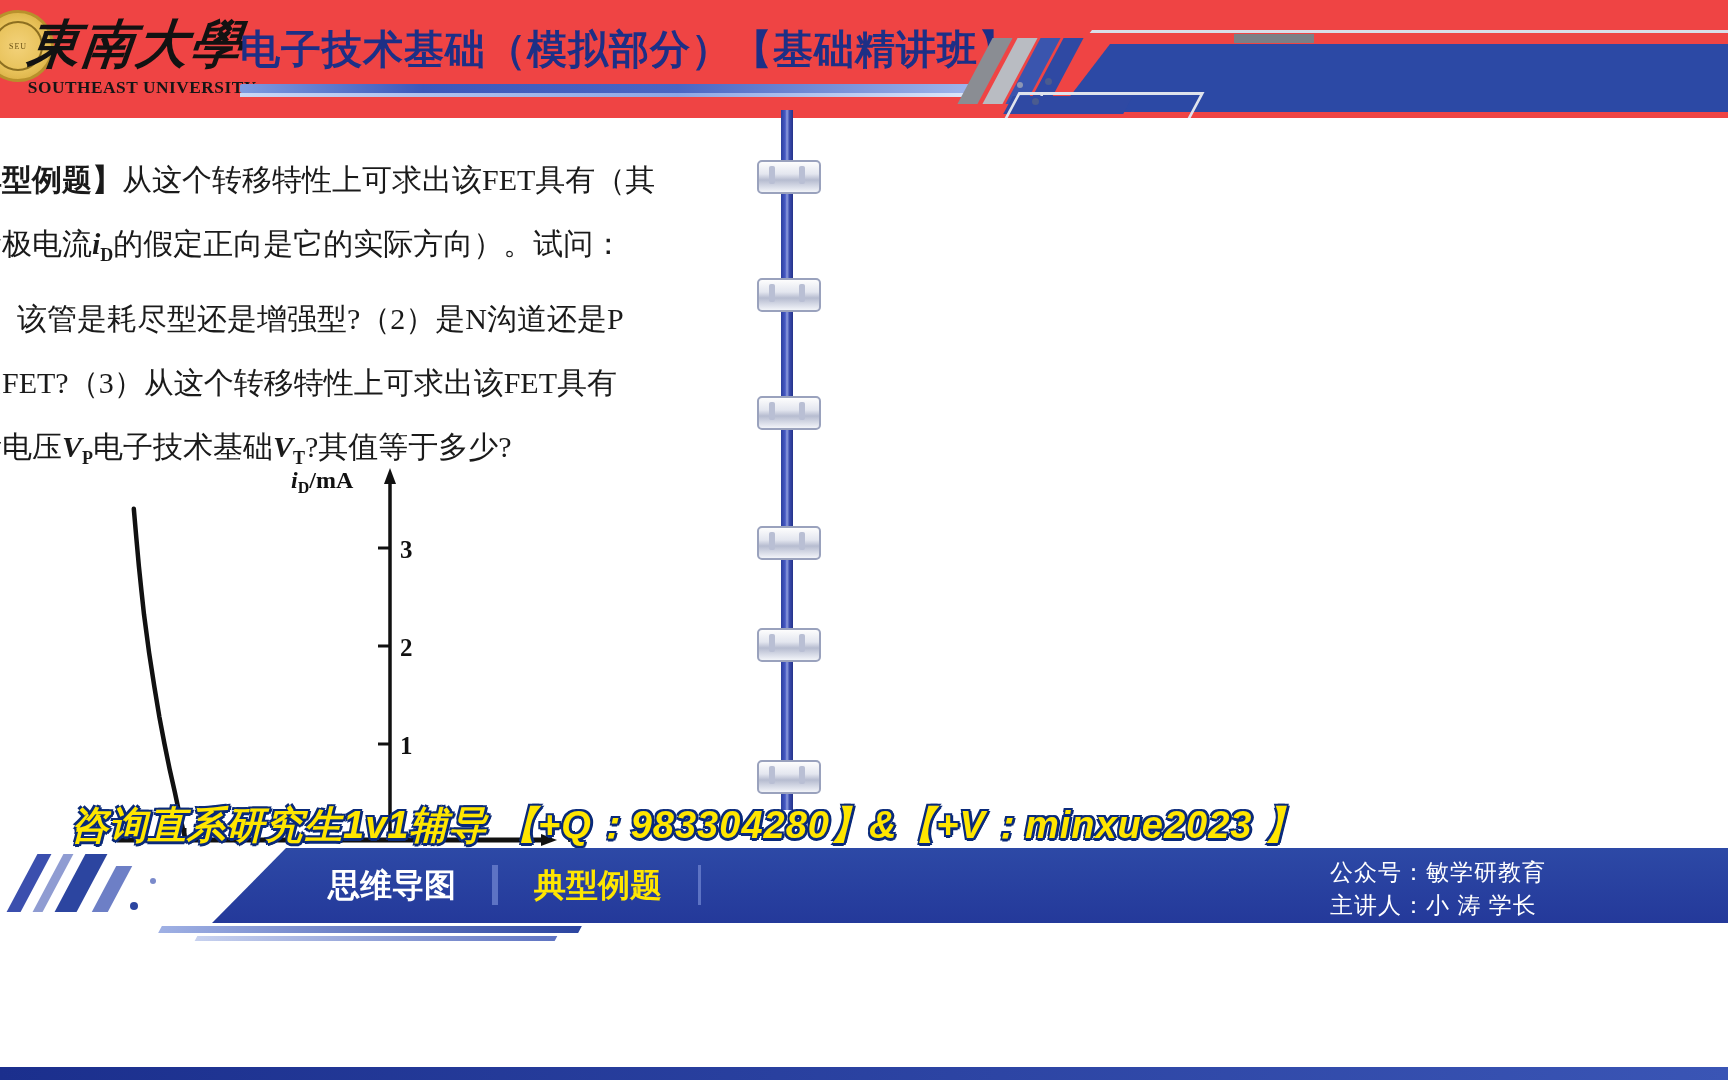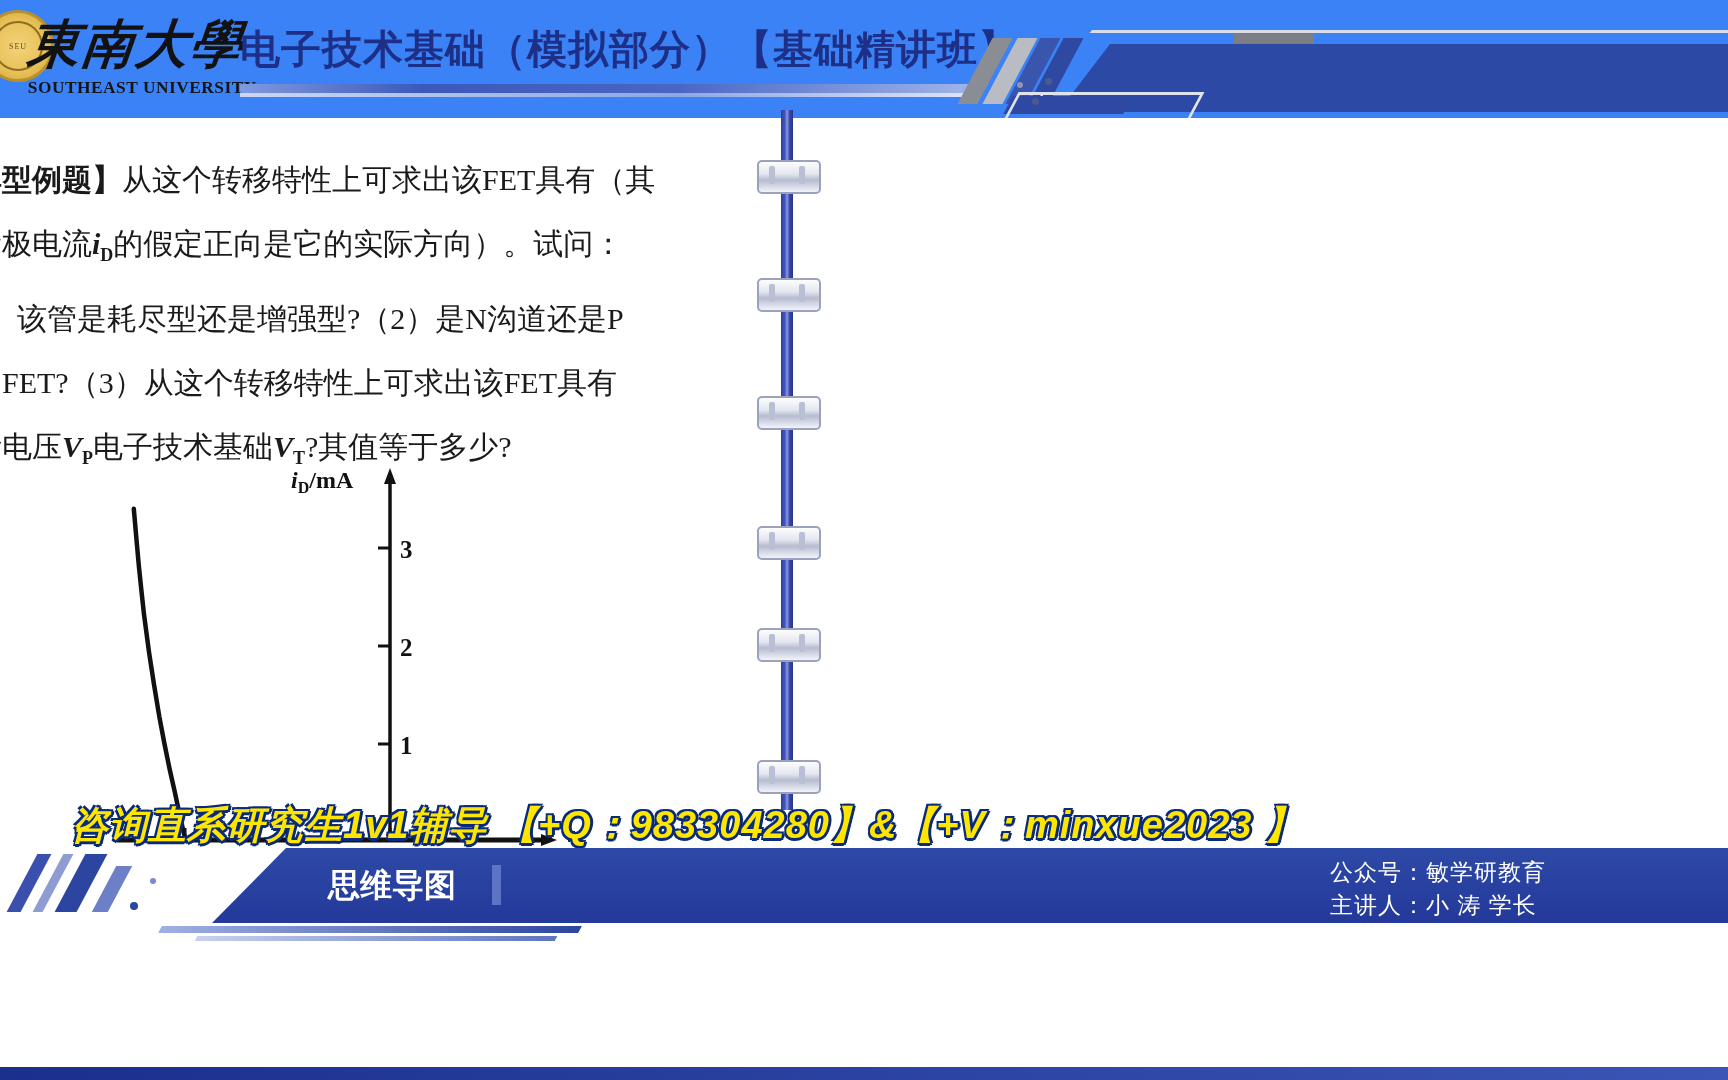--- a/index.html
+++ b/index.html
@@ -6,21 +6,21 @@
   body{
     width:1728px;height:1080px;
     background:#ffffff;
     font-family:"Liberation Sans", sans-serif;
     overflow:hidden;
     position:relative;
   }
   
   .header{
     position:absolute;left:0;top:0;width:1728px;height:118px;
-    background:#3b82f6;overflow:hidden;
+    background:#ef4444;overflow:hidden;
   }
   .logo-wrap{position:absolute;left:0;top:4px;width:215px;height:100px;}
   .logo-seal{
     position:absolute;left:-18px;top:6px;width:72px;height:72px;border-radius:50%;
     background:radial-gradient(circle at 50% 50%,#f3d27a 0%,#e8c25a 55%,#cfa233 100%);
     border:3px solid #b8912c;
     box-sizing:border-box;
   }
   .logo-seal:after{
     content:"";position:absolute;left:8px;top:8px;right:8px;bottom:8px;
@@ -302,20 +302,21 @@
   <div class="fstripe fs4"></div>
   <div class="fdot a"></div>
   <div class="fdot b"></div>
   <div class="fline"></div>
   <div class="fline2"></div>
 
   <div class="footer-nav">
     <div class="nav-item">思维导图</div>
     <div class="nav-sep"></div>
     <div class="nav-sep"></div>
+    <div class="nav-item active">典型例题</div>
     <div class="nav-sep"></div>
   </div>
 
   <div class="footer-right">
     <div>公众号：敏学研教育</div>
     <div>主讲人：小 涛 学长</div>
   </div>
 
   <div class="footer-bottom"></div>
 </div>

